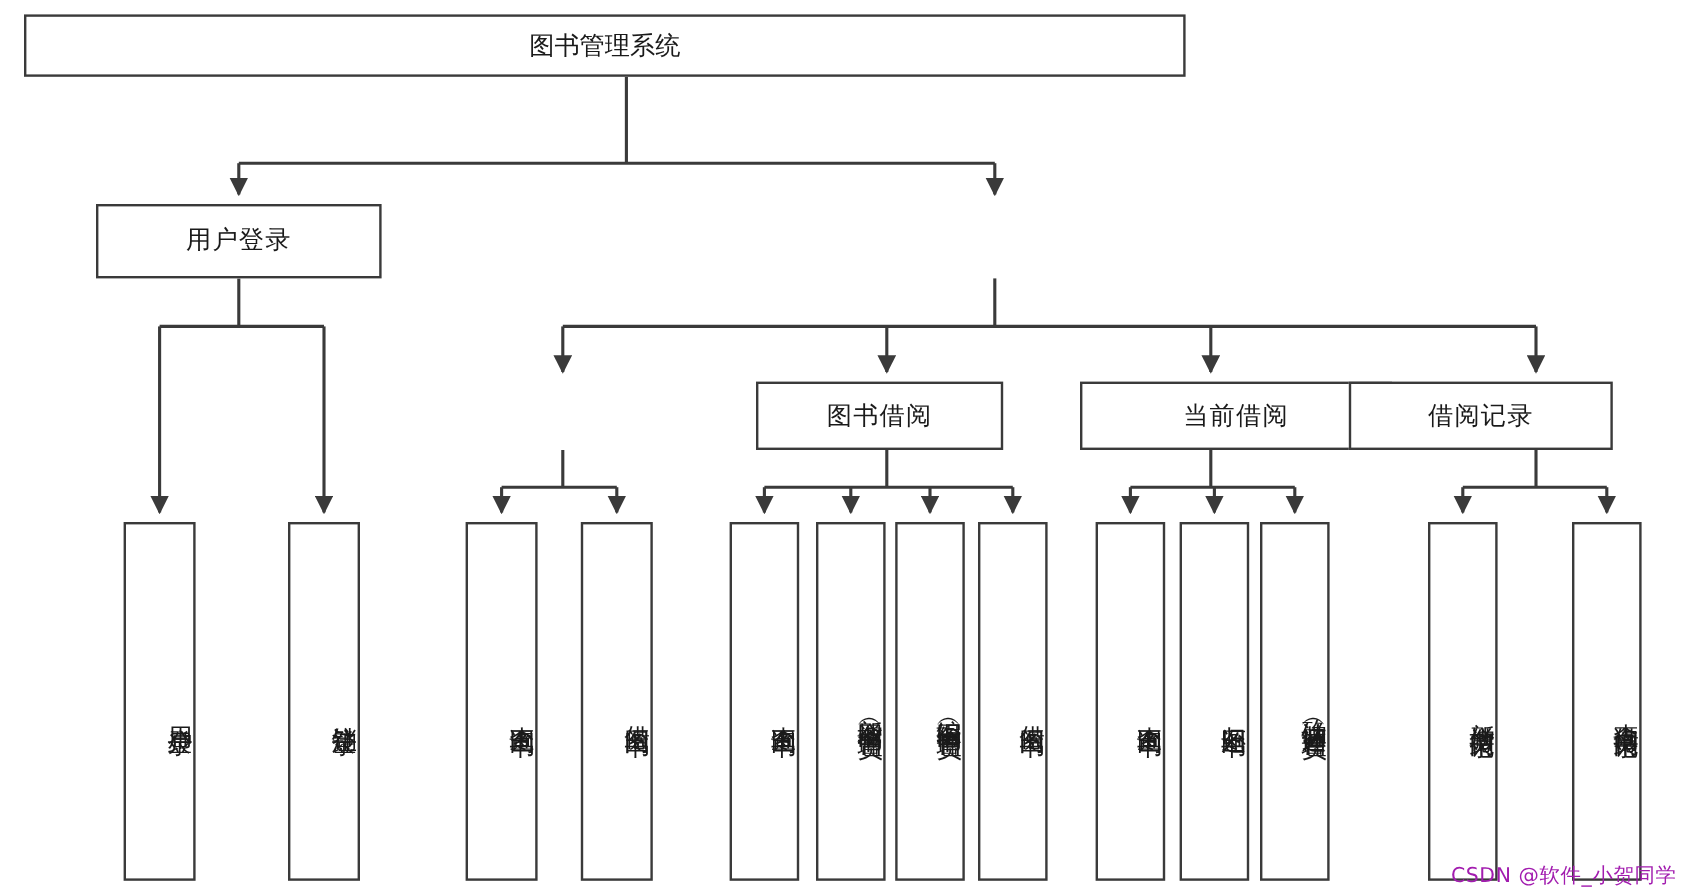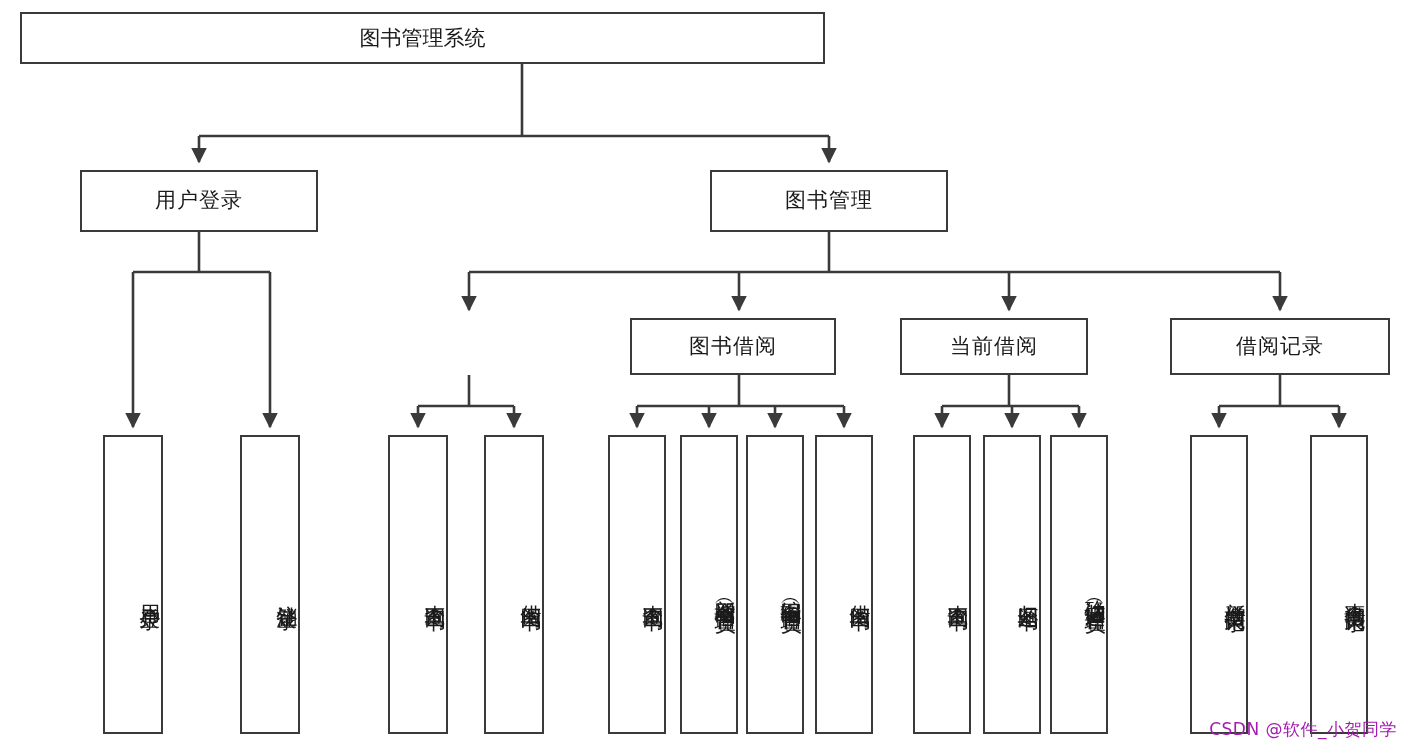--- a/index.html
+++ b/index.html
@@ -120,38 +120,35 @@
       <path d="M 1012 406 L 1012 427" marker-end="url(#arrow)"></path>
       <path d="M 1079 406 L 1079 427" marker-end="url(#arrow)"></path>
 
       <path d="M 1280 375 L 1280 406"></path>
       <path d="M 1219 406 L 1339 406"></path>
       <path d="M 1219 406 L 1219 427" marker-end="url(#arrow)"></path>
       <path d="M 1339 406 L 1339 427" marker-end="url(#arrow)"></path>
     </g>
   </svg>
 
-  <div class="node title-node" style="left:20px; top:12px; width:805px; height:52px;">
+  <div class="node title-node" style="left:20px; top:12px; width:968px; height:52px;">
     <span>图书管理系统</span>
   </div>
 
   <div class="node h" style="left:80px; top:170px; width:238px; height:62px;">
     <span>用户登录</span>
   </div>
-  <div class="node h" style="left:710px; top:170px; width:238px; height:62px;">
-    <span>图书管理</span>
-  </div>
 
   <div class="node h" style="left:630px; top:318px; width:206px; height:57px;">
     <span>图书借阅</span>
   </div>
-  <div class="node h" style="left:900px; top:318px; width:188px; height:57px;">
+  <div class="node h" style="left:900px; top:318px; width:260px; height:57px;">
     <span>当前借阅</span>
   </div>
-  <div class="node h" style="left:1170px; top:318px; width:220px; height:57px;">
+  <div class="node h" style="left:1124px; top:318px; width:220px; height:57px;">
     <span>借阅记录</span>
   </div>
 
   <div class="node leaf" style="left:103px; top:435px; width:60px; height:299px;">
     <span class="leaf-text">用户登录</span>
   </div>
   <div class="node leaf" style="left:240px; top:435px; width:60px; height:299px;">
     <span class="leaf-text">注销登录</span>
   </div>
 

